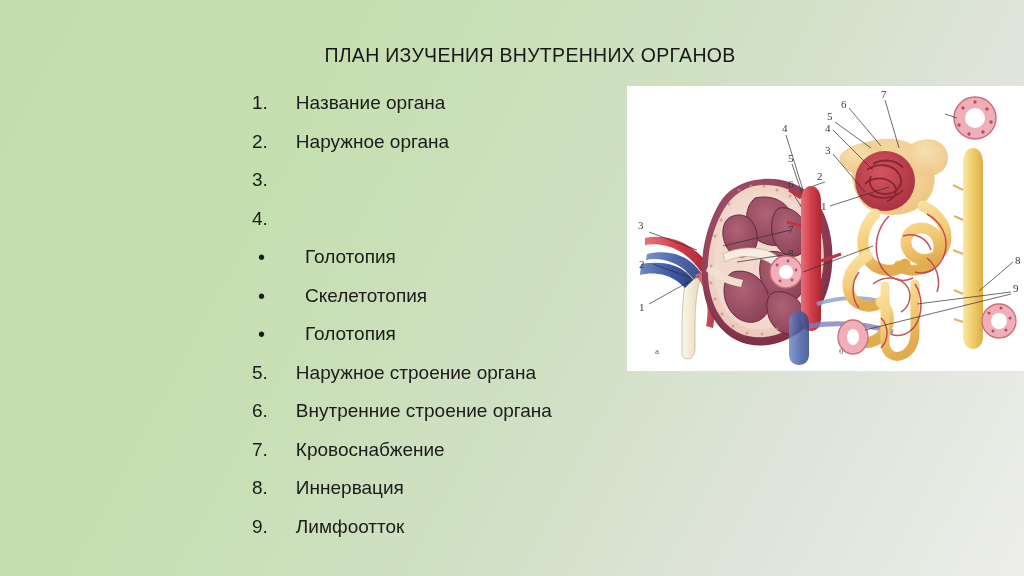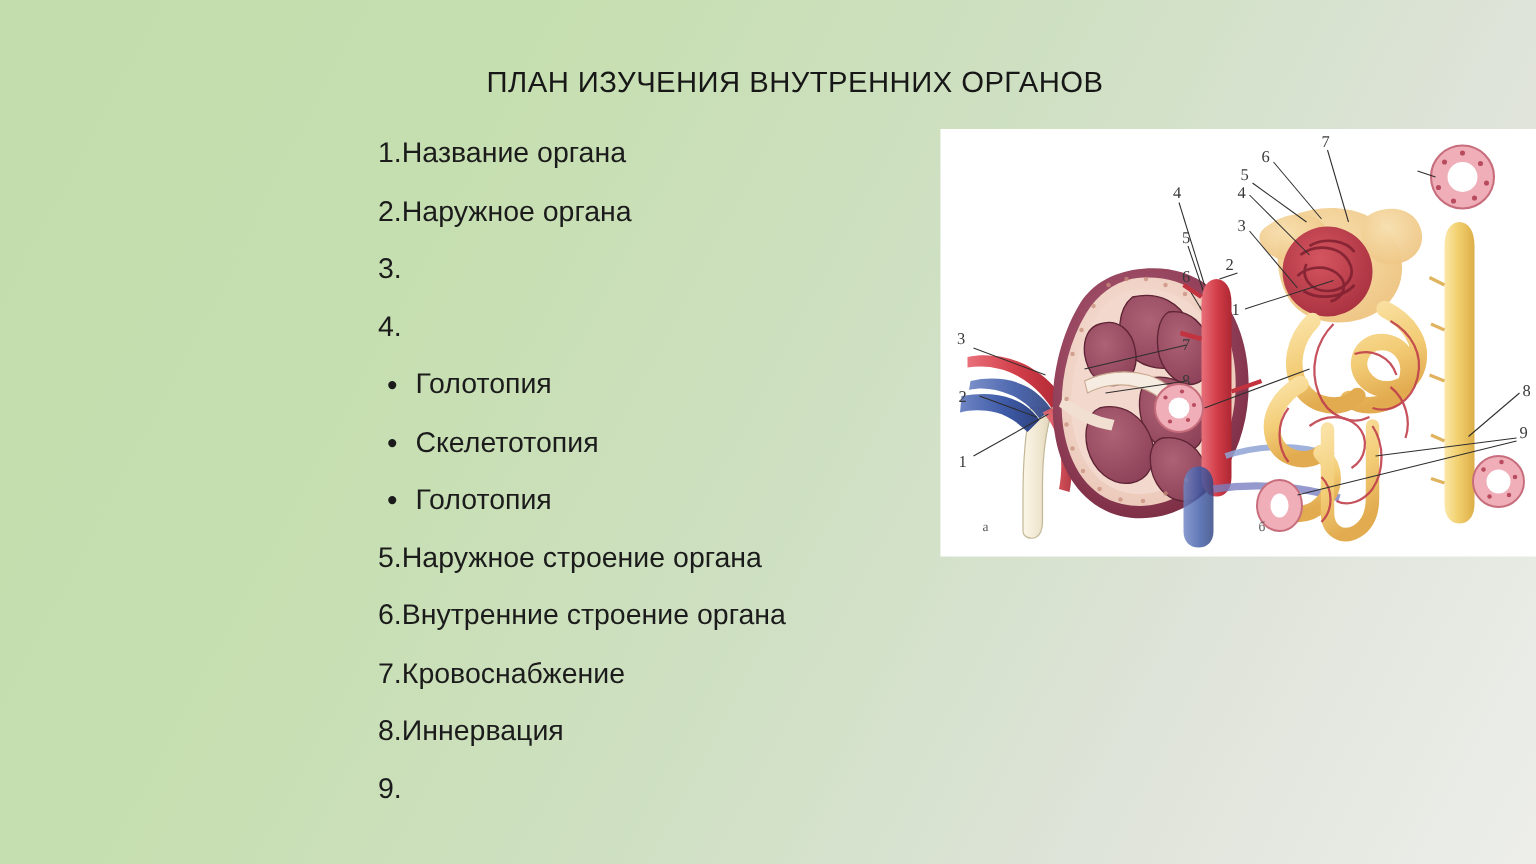--- a/index.html
+++ b/index.html
@@ -60,20 +60,21 @@
   .agenda-item.bulleted {
     padding-left: 6px;
   }
   .agenda-item.bulleted .marker {
     width: 19px;
     font-size: 20px;
     line-height: 1;
   }
   .agenda-item .label {
     display: inline-block;
+    margin-left: 28px;
   }
 
   
   #figure-panel {
     position: absolute;
     left: 627px;
     top: 86px;
     width: 397px;
     height: 285px;
     background: #ffffff;
@@ -157,20 +158,21 @@
       <span class="label"> Кровоснабжение</span>
     </div>
 
     <div class="agenda-item numbered">
       <span class="marker">8.</span>
       <span class="label"> Иннервация</span>
     </div>
 
     <div class="agenda-item numbered">
       <span class="marker">9.</span>
+      <span class="label"> Лимфоотток</span>
     </div>
 
   </div>
 
   <div id="figure-panel">
     <svg id="figure-svg" viewBox="0 0 397 285">
 
       <defs>
         <radialGradient id="gCapsule" cx="42%" cy="36%" r="72%">
           <stop offset="0%" stop-color="#b0607a"></stop>

